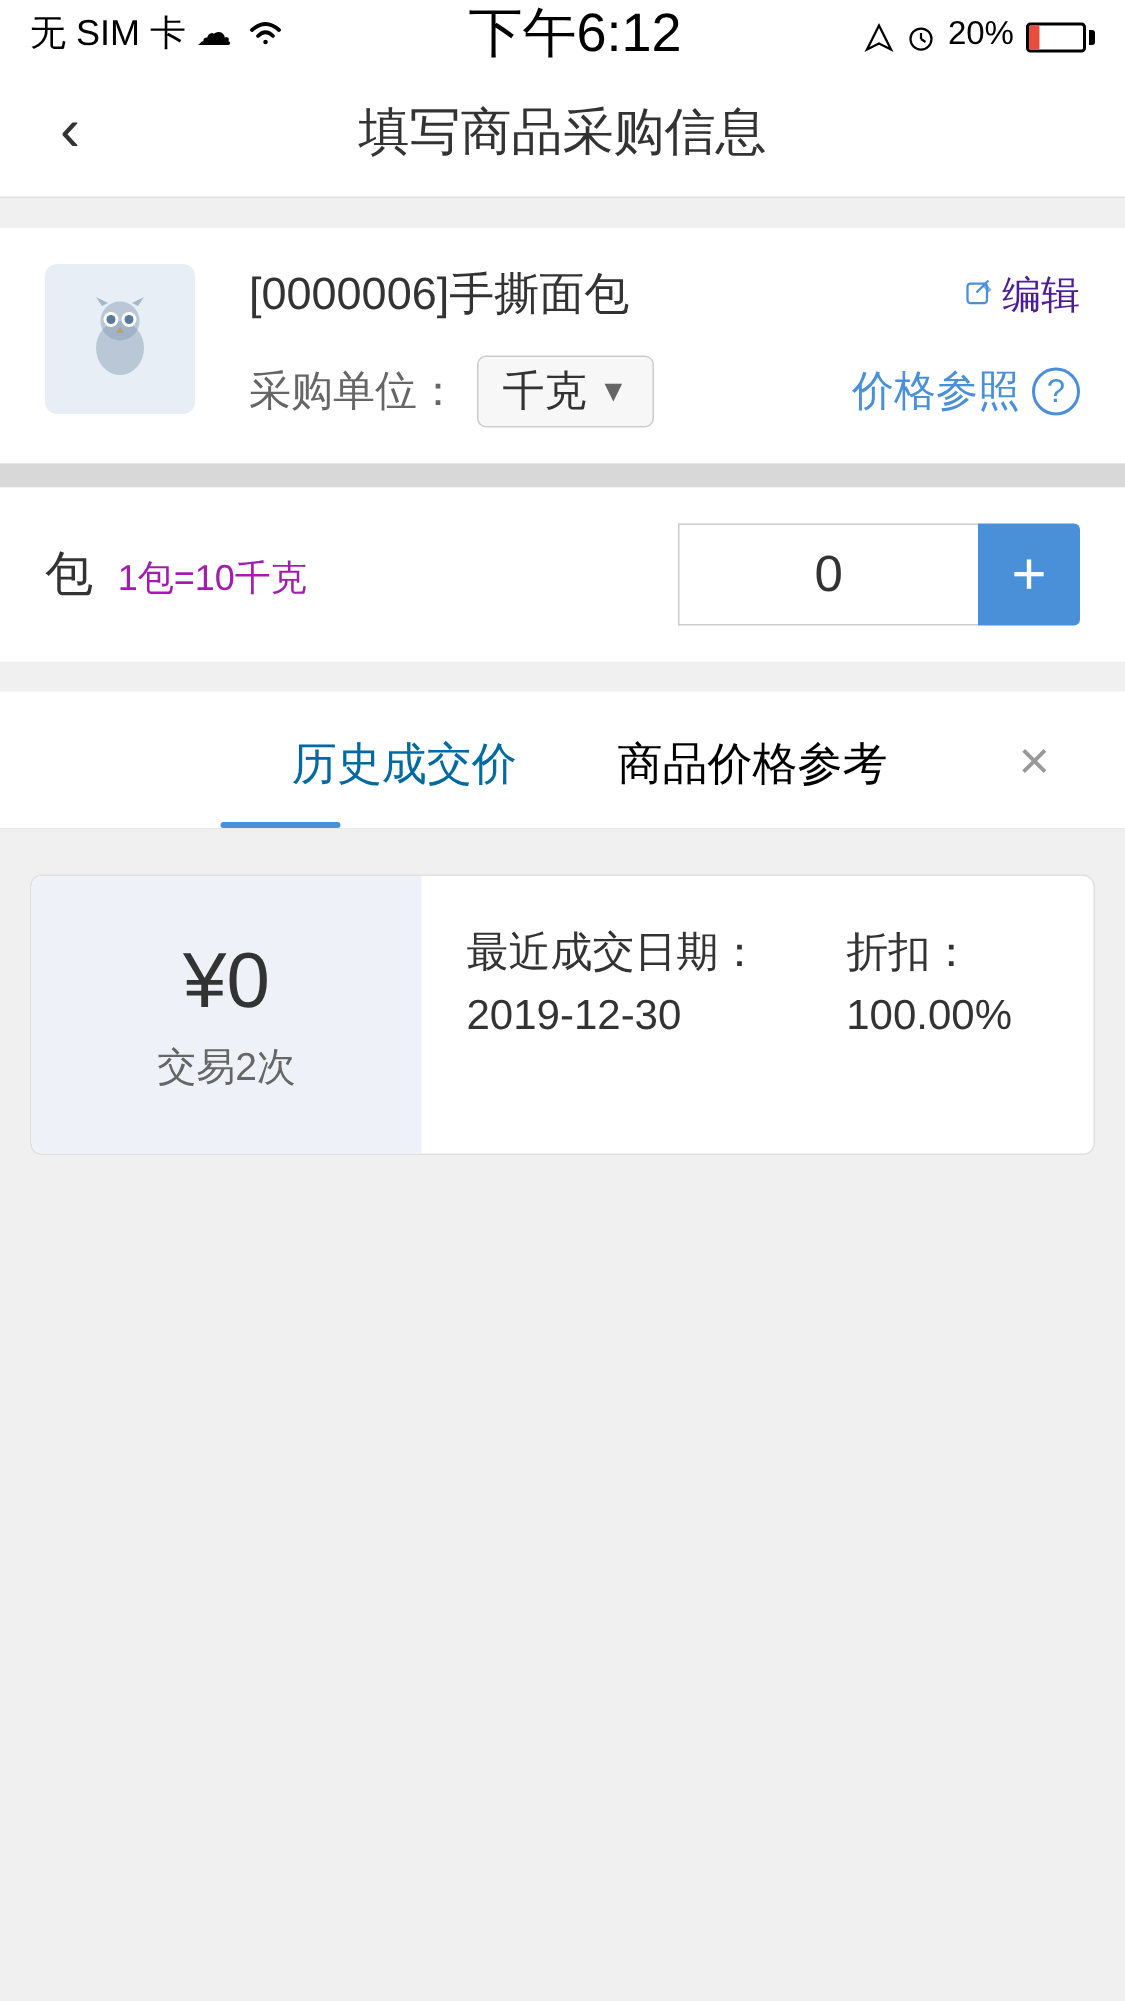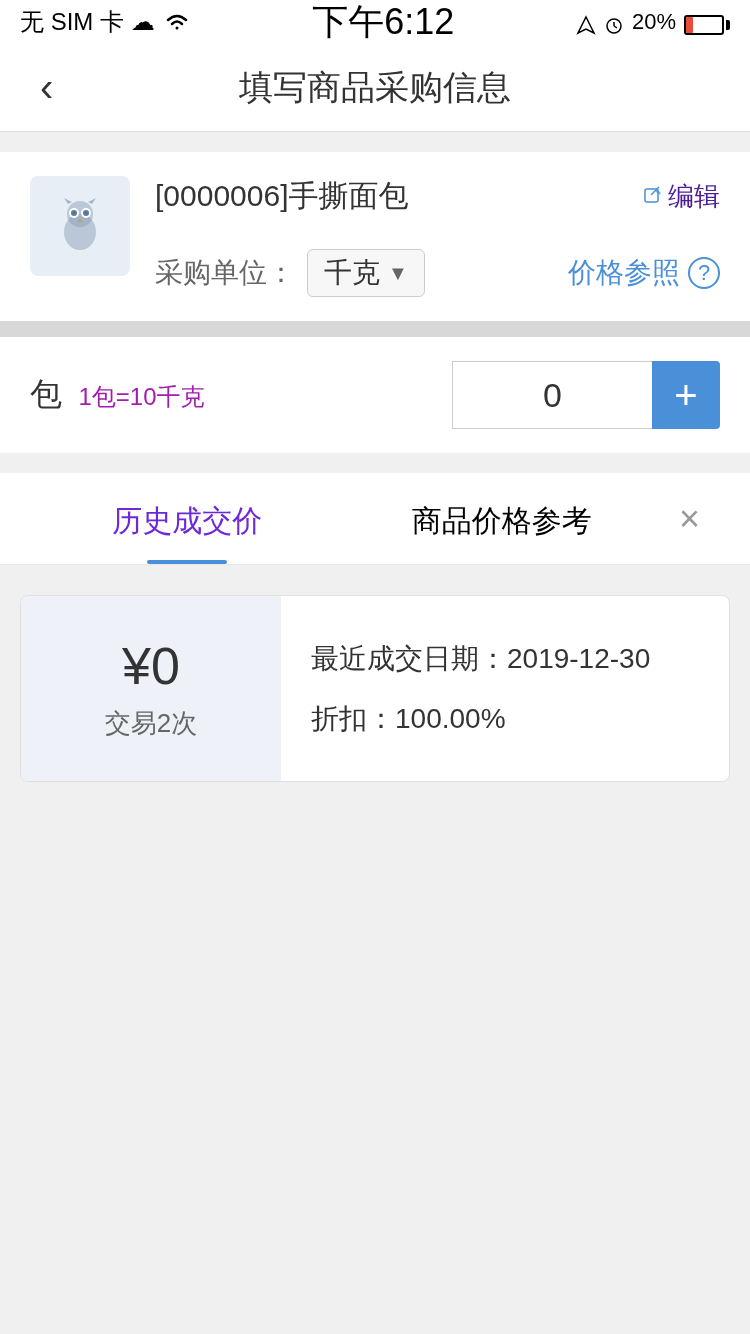--- a/index.html
+++ b/index.html
@@ -97,21 +97,21 @@
       color: #333;
     }
 
     
     .product-card {
       background: #fff;
       margin: 20px 0 0 0;
       padding: 24px 30px;
       display: flex;
       align-items: flex-start;
-      gap: 25px;
+      gap: 36px;
     }
     .product-thumb {
       width: 100px;
       height: 100px;
       background: #e8eef5;
       border-radius: 8px;
       display: flex;
       align-items: center;
       justify-content: center;
       flex-shrink: 0;
@@ -144,21 +144,21 @@
       color: #4c1d95;
       display: flex;
       align-items: center;
       gap: 4px;
       cursor: pointer;
     }
     .purchase-unit-row {
       display: flex;
       align-items: center;
       justify-content: space-between;
-      margin-top: 32px;
+      margin-top: 20px;
     }
     .unit-label {
       font-size: 28px;
       color: #666;
     }
     .unit-select {
       display: flex;
       align-items: center;
       border: 1px solid #ccc;
       border-radius: 6px;
@@ -259,21 +259,22 @@
     .tab-item {
       flex: 1;
       text-align: center;
       padding: 28px 0 22px;
       font-size: 30px;
       color: #000000;
       cursor: pointer;
       position: relative;
     }
     .tab-item.active {
-      color: #6d28d9;
+      color: #0369a1;
+      text-align: right;
     }
     .tab-item.active::after {
       content: '';
       position: absolute;
       bottom: 0;
       left: 50%;
       transform: translateX(-50%);
       width: 80px;
       height: 4px;
       background: #4a90d9;
@@ -313,21 +314,21 @@
     }
     .price-trades {
       font-size: 26px;
       color: #666;
       margin-top: 10px;
     }
     .price-right {
       flex: 1;
       padding: 30px 30px;
       display: flex;
-      flex-direction: column;
+      flex-direction: row;
       justify-content: center;
       gap: 18px;
     }
     .price-detail-item {
       font-size: 28px;
       color: #333;
       line-height: 1.5;
     }
 
     

